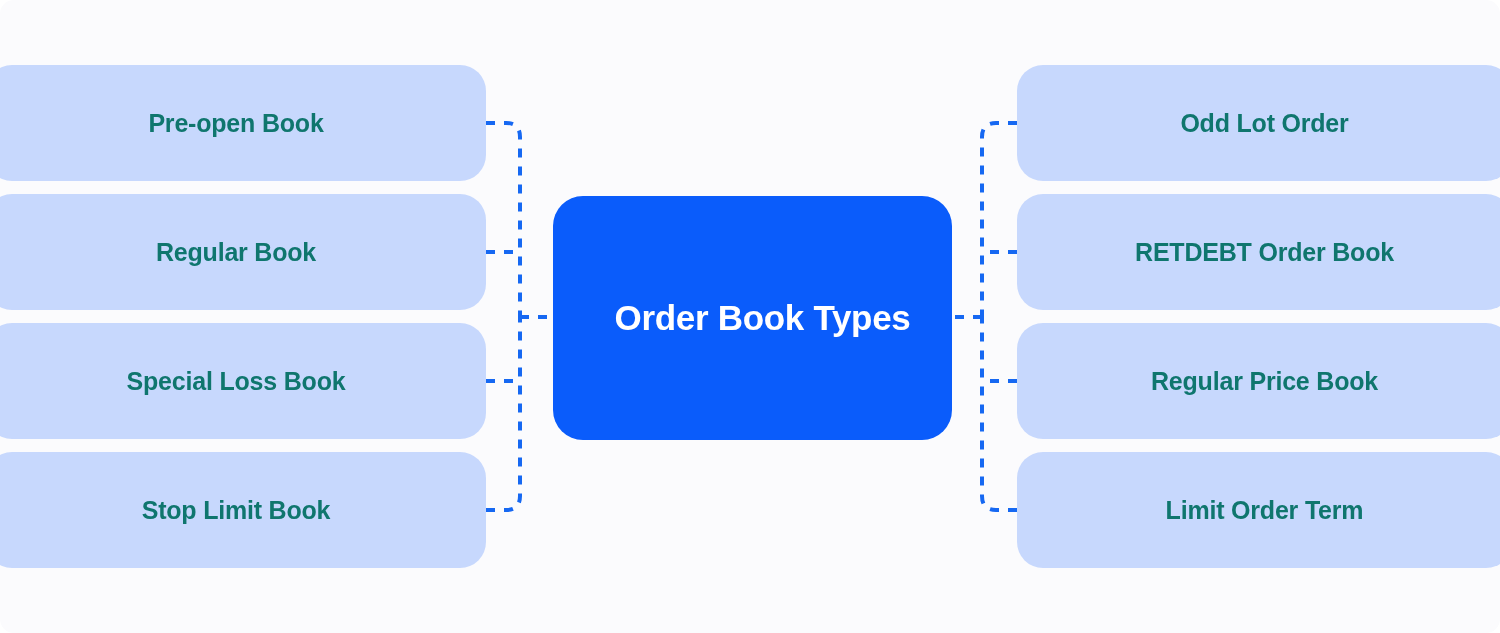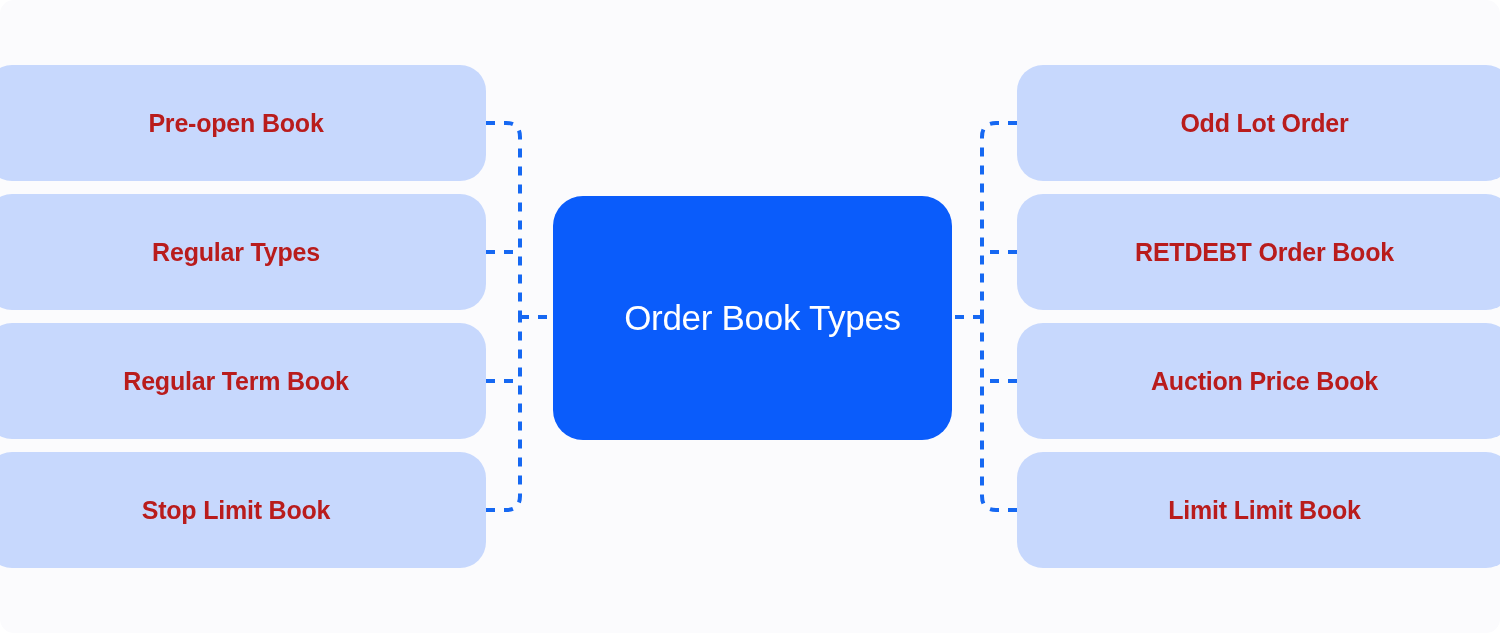--- a/index.html
+++ b/index.html
@@ -25,21 +25,21 @@
     justify-content: center;
     background: #C7D8FD;
     border-radius: 26px;
     box-sizing: border-box;
     padding: 0 18px;
   }
   .leaf-label {
     font-size: 25px;
     font-weight: 700;
     letter-spacing: -0.2px;
-    color: #b91c1c;
+    color: #0f766e;
     text-align: center;
     line-height: 1.15;
     white-space: nowrap;
   }
 
   .leaf.left  { left: -14px; width: 500px; }
   .leaf.right { left: 1017px; width: 495px; }
 
   .row0 { top: 65px;  height: 116px; }
   .row1 { top: 194px; height: 116px; }
@@ -54,21 +54,21 @@
     width: 399px;
     height: 244px;
     background: #0A5CFB;
     border-radius: 30px;
     display: flex;
     align-items: center;
     justify-content: center;
   }
   #center-label {
     font-size: 35px;
-    font-weight: 400;
+    font-weight: 700;
     letter-spacing: -0.3px;
     color: #FFFFFF;
     text-align: center;
     white-space: nowrap;
     margin-left: 20px;
   }
 
   
   #connectors {
     position: absolute;
@@ -102,39 +102,39 @@
     <path class="conn" d="M 1017 252 L 982 252"></path>
     <path class="conn" d="M 1017 381 L 982 381"></path>
     <path class="conn" d="M 1017 510 L 996 510 Q 982 510 982 496 L 982 317"></path>
     <path class="conn" d="M 982 317 L 952 317"></path>
   </svg>
 
   <div class="leaf left row0">
     <span class="leaf-label">Pre-open Book</span>
   </div>
   <div class="leaf left row1">
-    <span class="leaf-label">Regular Types</span>
+    <span class="leaf-label">Regular Book</span>
   </div>
   <div class="leaf left row2">
-    <span class="leaf-label">Regular Term Book</span>
+    <span class="leaf-label">Special Loss Book</span>
   </div>
   <div class="leaf left row3">
     <span class="leaf-label">Stop Limit Book</span>
   </div>
 
   <div id="center-node">
     <span id="center-label">Order Book Types</span>
   </div>
 
   <div class="leaf right row0">
     <span class="leaf-label">Odd Lot Order</span>
   </div>
   <div class="leaf right row1">
     <span class="leaf-label">RETDEBT Order Book</span>
   </div>
   <div class="leaf right row2">
-    <span class="leaf-label">Auction Price Book</span>
+    <span class="leaf-label">Regular Price Book</span>
   </div>
   <div class="leaf right row3">
-    <span class="leaf-label">Limit Limit Book</span>
+    <span class="leaf-label">Limit Order Term</span>
   </div>
 
 </div>
 
 </body></html>

